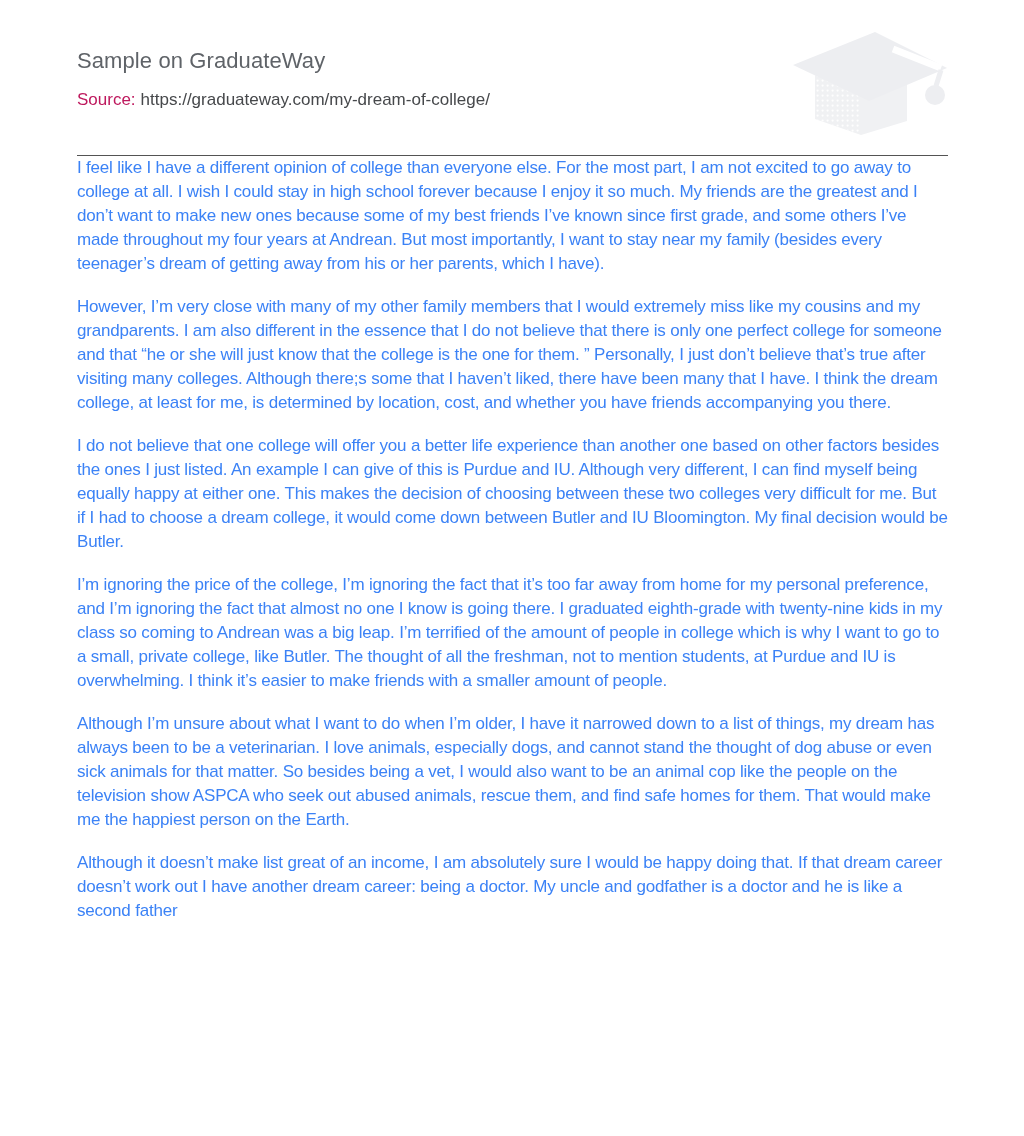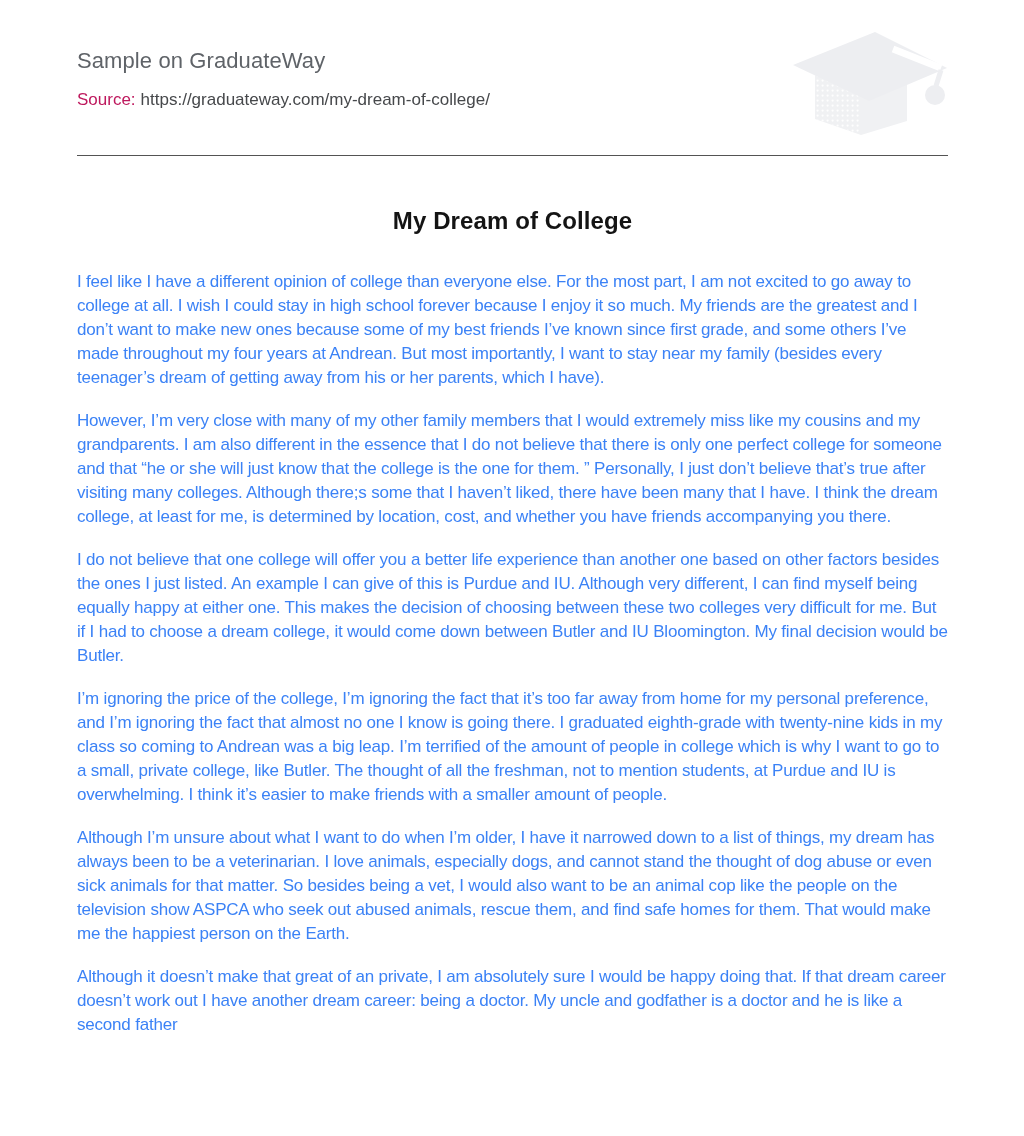--- a/index.html
+++ b/index.html
@@ -102,23 +102,22 @@
   <div class="content">
     <header class="doc-header">
       <div class="site-label">Sample on GraduateWay</div>
       <div class="source-line">
         <span class="source-label">Source:</span><a class="source-url" href="#">https://graduateway.com/my-dream-of-college/</a>
       </div>
       <div class="divider"></div>
     </header>
 
     <main>
-      <h1 class="essay-title">My Dream of College</h1>
       <p class="para">I feel like I have a different opinion of college than everyone else. For the most part, I am not excited to go away to college at all. I wish I could stay in high school forever because I enjoy it so much. My friends are the greatest and I don’t want to make new ones because some of my best friends I’ve known since first grade, and some others I’ve made throughout my four years at Andrean. But most importantly, I want to stay near my family (besides every teenager’s dream of getting away from his or her parents, which I have).</p>
       <p class="para">However, I’m very close with many of my other family members that I would extremely miss like my cousins and my grandparents. I am also different in the essence that I do not believe that there is only one perfect college for someone and that “he or she will just know that the college is the one for them. ” Personally, I just don’t believe that’s true after visiting many colleges. Although there;s some that I haven’t liked, there have been many that I have. I think the dream college, at least for me, is determined by location, cost, and whether you have friends accompanying you there.</p>
       <p class="para">I do not believe that one college will offer you a better life experience than another one based on other factors besides the ones I just listed. An example I can give of this is Purdue and IU. Although very different, I can find myself being equally happy at either one. This makes the decision of choosing between these two colleges very difficult for me. But if I had to choose a dream college, it would come down between Butler and IU Bloomington. My final decision would be Butler.</p>
       <p class="para">I’m ignoring the price of the college, I’m ignoring the fact that it’s too far away from home for my personal preference, and I’m ignoring the fact that almost no one I know is going there. I graduated eighth-grade with twenty-nine kids in my class so coming to Andrean was a big leap. I’m terrified of the amount of people in college which is why I want to go to a small, private college, like Butler. The thought of all the freshman, not to mention students, at Purdue and IU is overwhelming. I think it’s easier to make friends with a smaller amount of people.</p>
       <p class="para">Although I’m unsure about what I want to do when I’m older, I have it narrowed down to a list of things, my dream has always been to be a veterinarian. I love animals, especially dogs, and cannot stand the thought of dog abuse or even sick animals for that matter. So besides being a vet, I would also want to be an animal cop like the people on the television show ASPCA who seek out abused animals, rescue them, and find safe homes for them. That would make me the happiest person on the Earth.</p>
-      <p class="para">Although it doesn’t make that great of an private, I am absolutely sure I would be happy doing that. If that dream career doesn’t work out I have another dream career: being a doctor. My uncle and godfather is a doctor and he is like a second father</p>
+      <p class="para">Although it doesn’t make list great of an income, I am absolutely sure I would be happy doing that. If that dream career doesn’t work out I have another dream career: being a doctor. My uncle and godfather is a doctor and he is like a second father</p>
     </main>
   </div>
 
 </div>
 
 </body></html>

